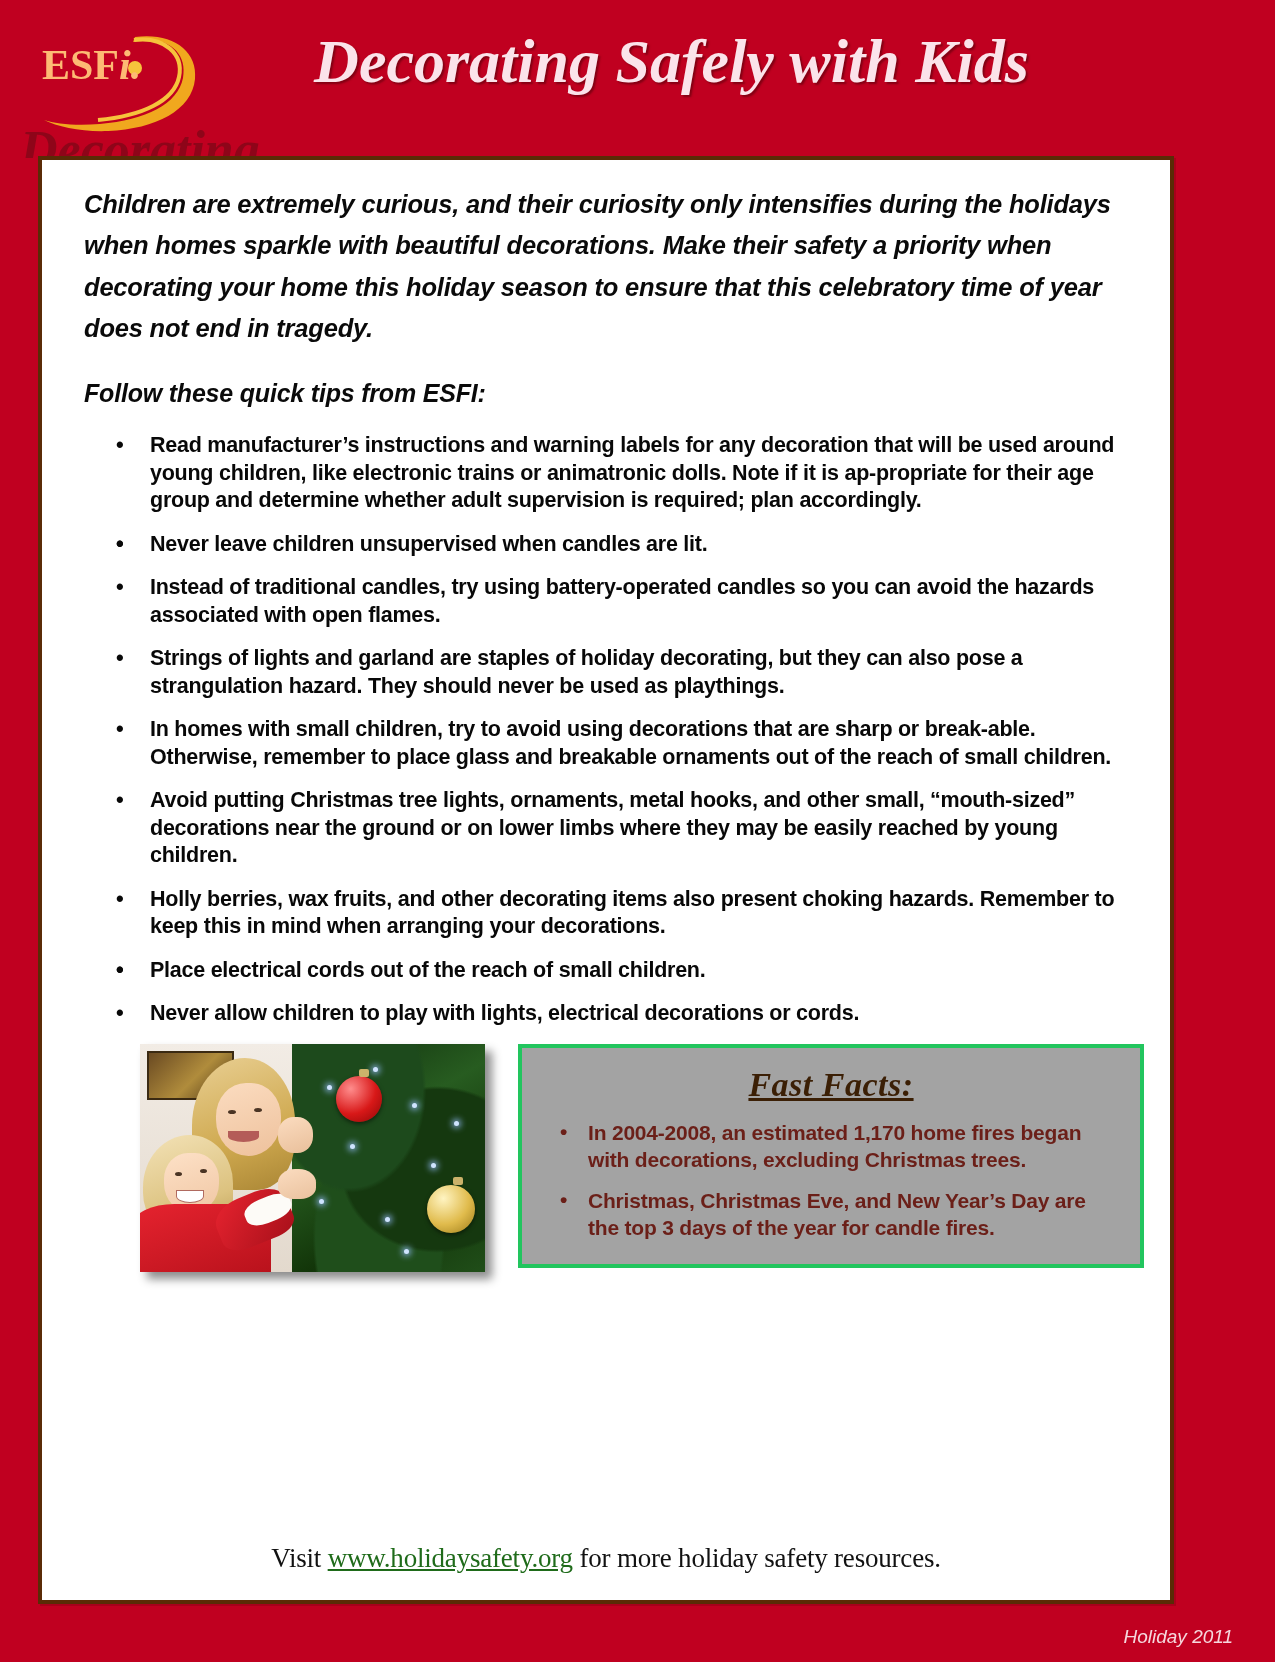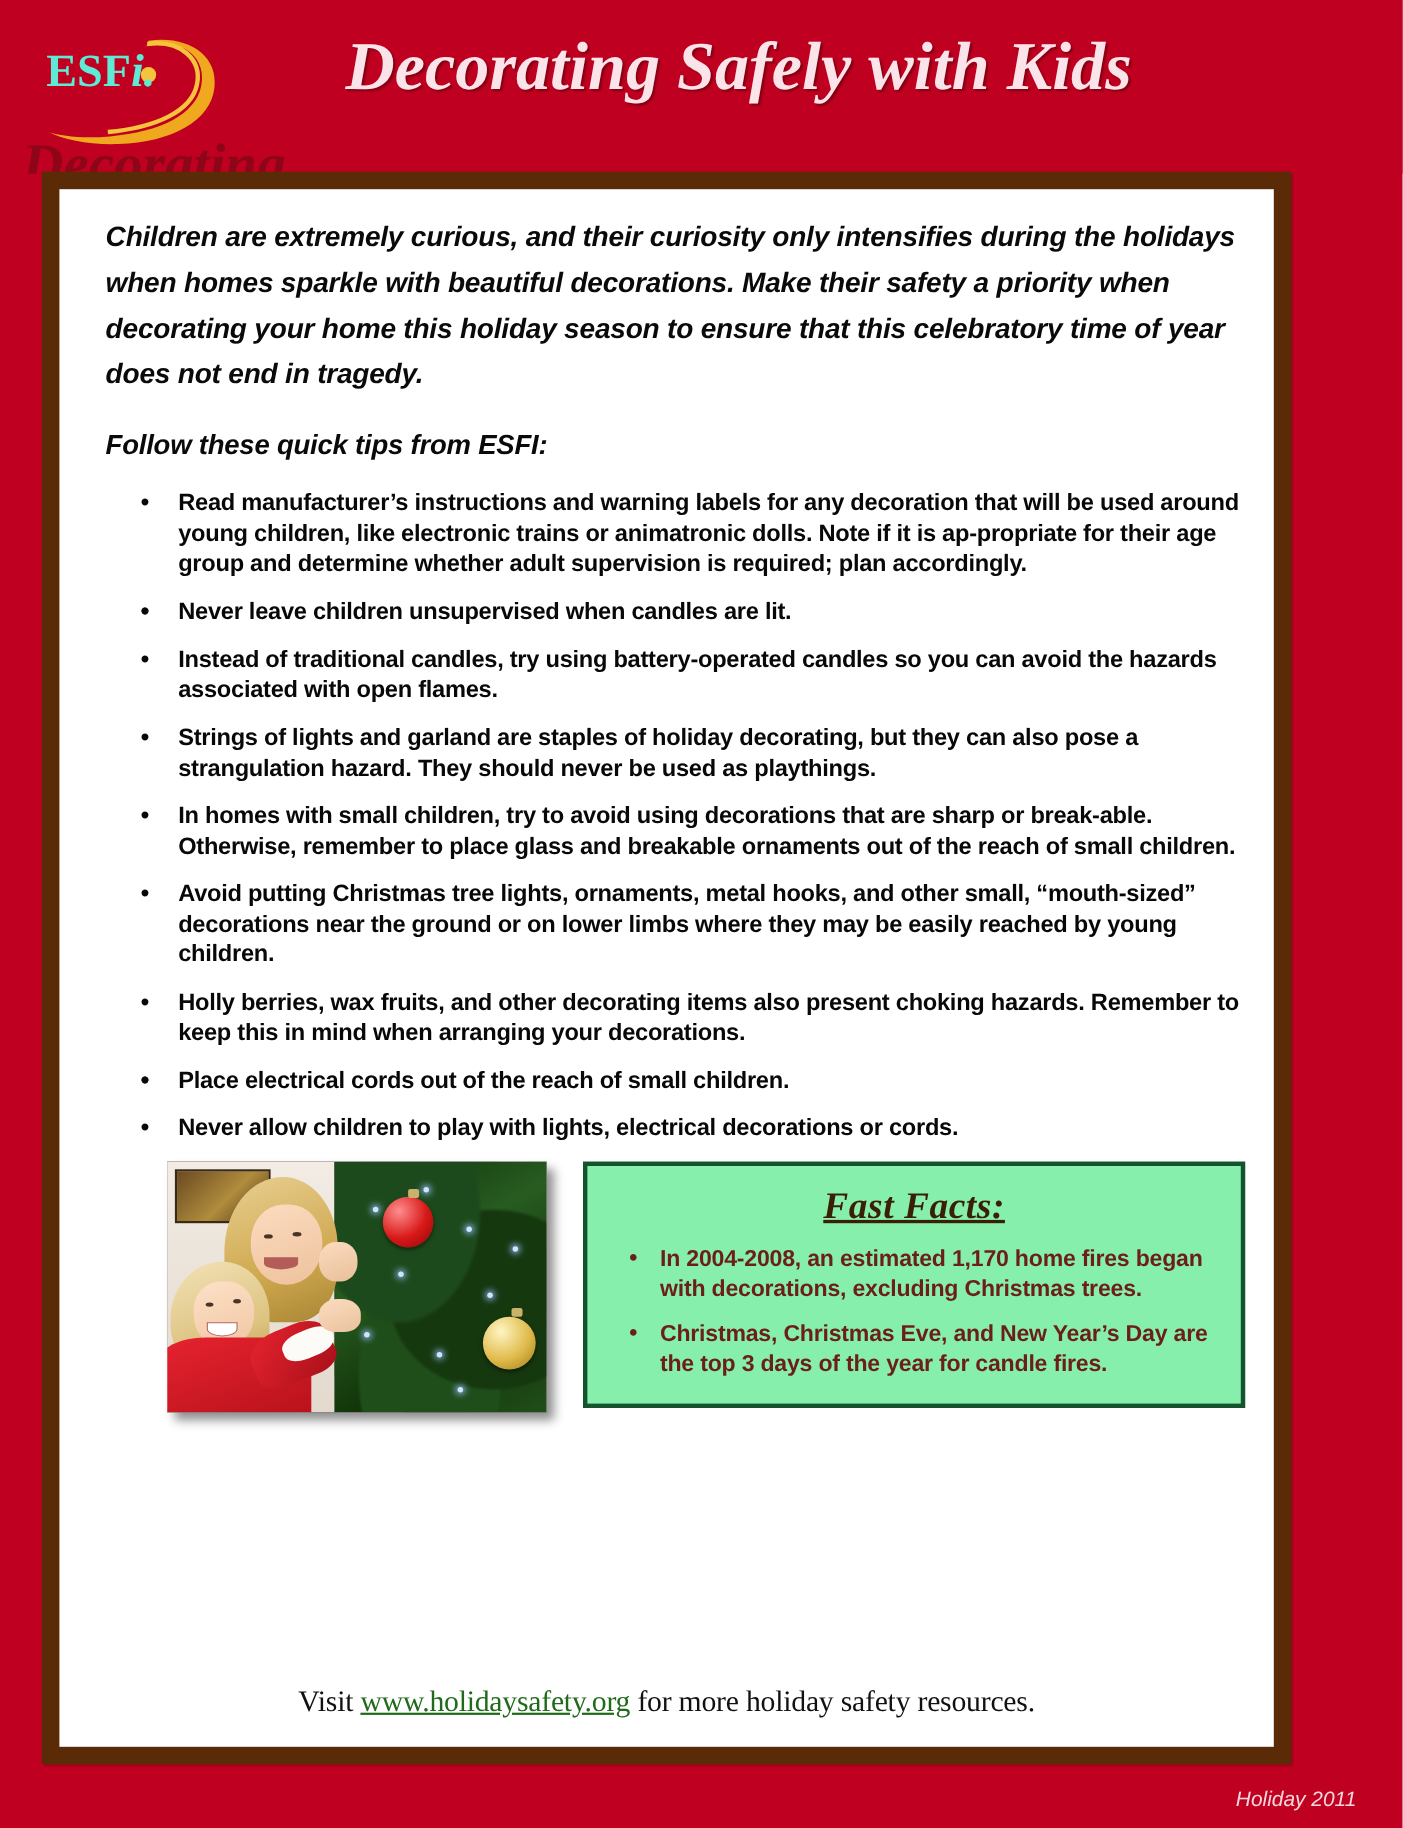--- a/index.html
+++ b/index.html
@@ -29,21 +29,21 @@
     left: 38px; top: 28px;
     width: 160px;
     height: 110px;
   }
   #logo-text {
     position: absolute;
     left: 4px; top: 16px;
     font-family: "Liberation Serif", serif;
     font-weight: bold;
     font-size: 42px;
-    color: #5eead4;
+    color: #fdba74;
     letter-spacing: 0px;
     line-height: 1;
   }
   #logo-text .ital {
     font-style: italic;
   }
   #logo-swoosh {
     position: absolute;
     left: 0; top: 0;
     width: 160px; height: 110px;
@@ -77,21 +77,21 @@
   }
 
   
   #frame {
     position: absolute;
     left: 38px;
     top: 156px;
     width: 1136px;
     height: 1448px;
     background: #5a2b06;
-    padding: 16px;
+    padding: 4px;
     box-sizing: border-box;
     box-shadow: 2px 2px 0 rgba(120,0,20,0.35);
   }
   #sheet {
     width: 100%;
     height: 100%;
     background: #ffffff;
     position: relative;
     box-sizing: border-box;
     padding: 20px 26px 0 26px;
@@ -270,22 +270,22 @@
     border-radius: 45%;
   }
 
   
   #facts {
     position: absolute;
     left: 450px;
     top: 0;
     right: 0;
     height: 224px;
-    border: 4px solid #14532d;
-    background: #86efac;
+    border: 4px solid #22c55e;
+    background: #a3a3a3;
     box-sizing: border-box;
     padding: 12px 18px 0 18px;
   }
   #facts-title {
     text-align: center;
     font-family: "Liberation Serif", serif;
     font-weight: bold;
     font-style: italic;
     font-size: 34px;
     color: #3b1f05;

